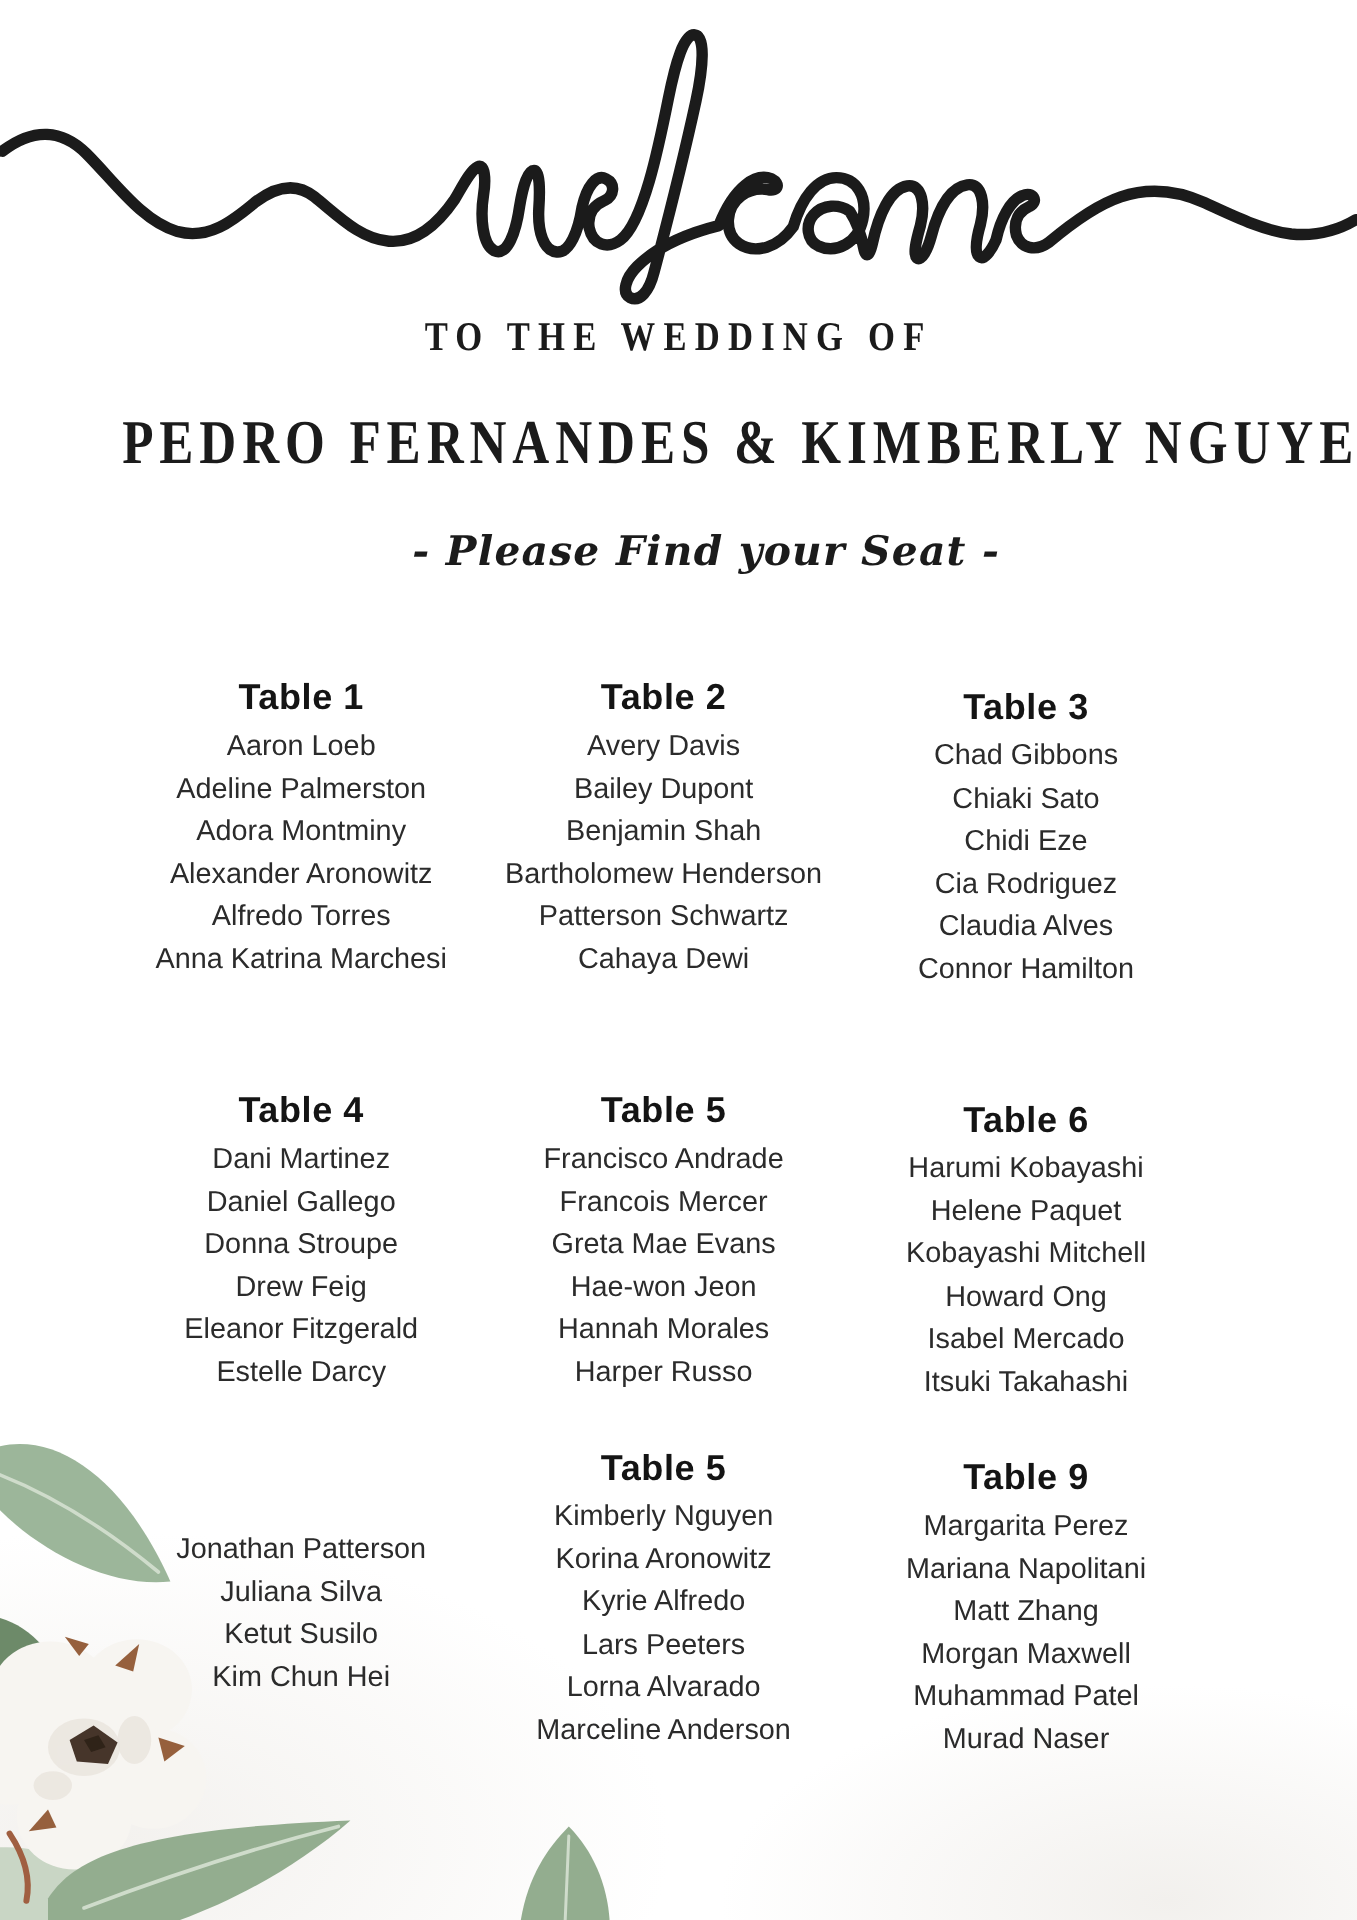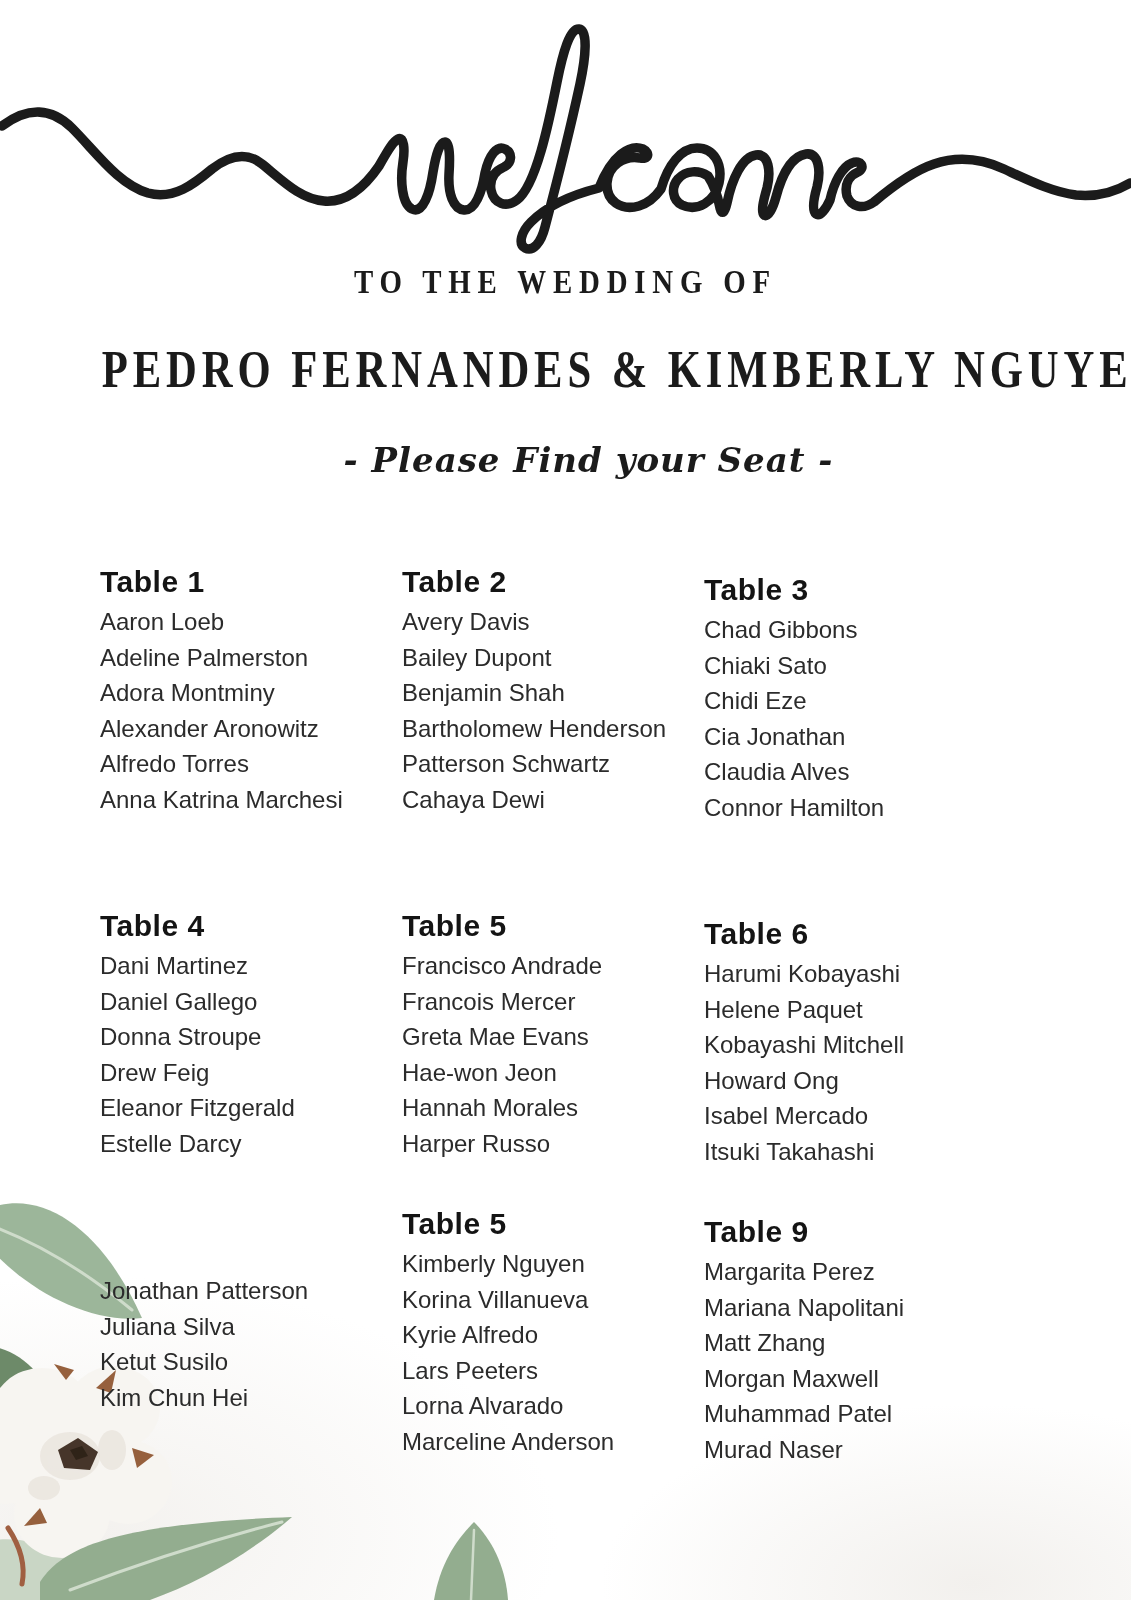--- a/index.html
+++ b/index.html
@@ -41,21 +41,21 @@
     position:absolute;top:436px;left:0;width:100%;text-align:center;color:var(--ink);
     font-family:"DejaVu Serif","Liberation Serif",serif;font-style:italic;font-weight:700;
     font-size:34px;line-height:48px;letter-spacing:1px;white-space:nowrap;margin-left:23px;
   }
 
   
   .tables-row{position:absolute;left:100px;width:906px;display:flex;z-index:2;}
   .row-1{top:560px;}
   .row-2{top:904px;}
   .row-3{top:1202px;}
-  .table-card{flex:0 0 302px;}
+  .table-card{flex:0 0 302px;text-align:center;}
   .tables-row .table-card:nth-child(3){transform:translateY(8px);}
   .table-title{
     margin:0;font-size:30px;line-height:44px;font-weight:700;color:#141414;
     font-family:"Liberation Sans",sans-serif;letter-spacing:0.5px;
   }
   .guest-list{list-style:none;margin:0;padding:0;}
   .guest-name{font-size:24px;line-height:35.5px;color:var(--name-text);}
   .table-card.headless .table-title{visibility:hidden;}
   .table-card.headless .guest-list{padding-top:71px;}
 
@@ -205,21 +205,21 @@
           <li class="guest-name">Cahaya Dewi</li>
         </ul>
     </div>
 
     <div class="table-card">
       <h2 class="table-title">Table 3</h2>
       <ul class="guest-list">
           <li class="guest-name">Chad Gibbons</li>
           <li class="guest-name">Chiaki Sato</li>
           <li class="guest-name">Chidi Eze</li>
-          <li class="guest-name">Cia Jonathan</li>
+          <li class="guest-name">Cia Rodriguez</li>
           <li class="guest-name">Claudia Alves</li>
           <li class="guest-name">Connor Hamilton</li>
         </ul>
     </div>
   </div>
   <div class="tables-row row-2">
     <div class="table-card">
       <h2 class="table-title">Table 4</h2>
       <ul class="guest-list">
           <li class="guest-name">Dani Martinez</li>
@@ -263,21 +263,21 @@
           <li class="guest-name">Juliana Silva</li>
           <li class="guest-name">Ketut Susilo</li>
           <li class="guest-name">Kim Chun Hei</li>
         </ul>
     </div>
 
     <div class="table-card">
       <h2 class="table-title">Table 5</h2>
       <ul class="guest-list">
           <li class="guest-name">Kimberly Nguyen</li>
-          <li class="guest-name">Korina Villanueva</li>
+          <li class="guest-name">Korina Aronowitz</li>
           <li class="guest-name">Kyrie Alfredo</li>
           <li class="guest-name">Lars Peeters</li>
           <li class="guest-name">Lorna Alvarado</li>
           <li class="guest-name">Marceline Anderson</li>
         </ul>
     </div>
 
     <div class="table-card">
       <h2 class="table-title">Table 9</h2>
       <ul class="guest-list">

